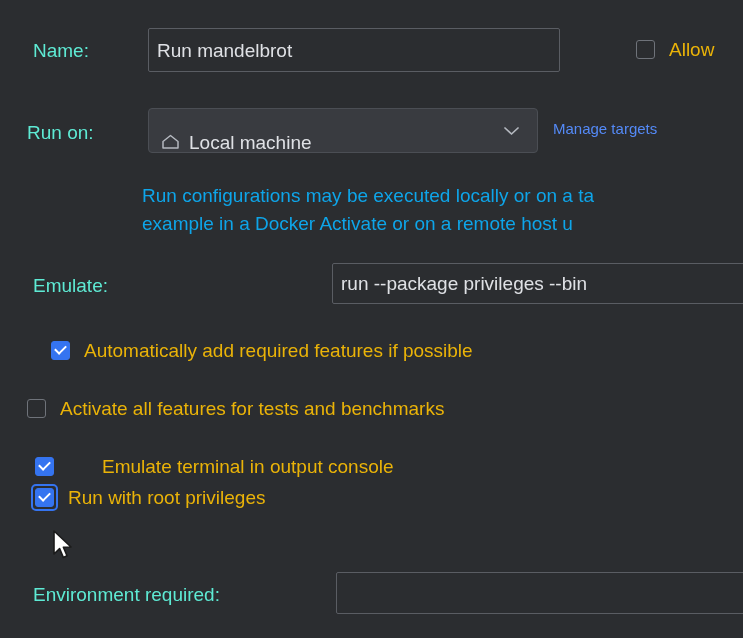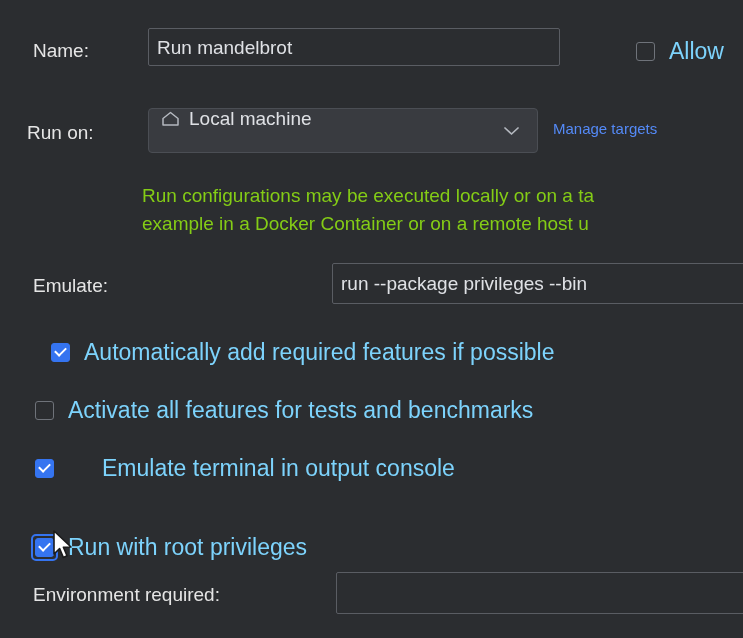--- a/index.html
+++ b/index.html
@@ -20,21 +20,21 @@
   .root {
     position: absolute;
     inset: 0;
     background: #2b2d30;
   }
 
   
   .label {
     position: absolute;
     font-size: 19px;
-    color: #e5e5e5;
+    color: #5eead4;
     white-space: nowrap;
     line-height: 1;
   }
 
   
   .textfield {
     position: absolute;
     background: #2b2d30;
     border: 1px solid #5a5d63;
     border-radius: 2px;
@@ -52,21 +52,21 @@
   }
 
   
   .combobox {
     position: absolute;
     background: #393b40;
     border: 1px solid #4b4e54;
     border-radius: 4px;
     box-sizing: border-box;
     display: flex;
-    align-items: flex-start;
+    align-items: flex-end;
     overflow: hidden;
   }
   .combobox .cb-icon {
     margin-left: 11px;
     margin-right: 8px;
     display: flex;
     align-items: center;
   }
   .combobox .cb-text {
     font-size: 19px;
@@ -122,31 +122,31 @@
     left: -5px;
     top: -5px;
     right: -5px;
     bottom: -5px;
     border: 2px solid #3574f0;
     border-radius: 5px;
     box-sizing: border-box;
     pointer-events: none;
   }
   .cbrow .cb-label {
-    font-size: 23px;
-    color: #7dd3fc;
+    font-size: 19px;
+    color: #eab308;
     margin-left: 14px;
     line-height: 1;
   }
 
   
   .desc {
     position: absolute;
     font-size: 19px;
-    color: #84cc16;
+    color: #0ea5e9;
     line-height: 28px;
     white-space: nowrap;
   }
 
   
   .link {
     position: absolute;
     font-size: 15px;
     color: #548af7;
     white-space: nowrap;
@@ -160,21 +160,21 @@
     pointer-events: none;
   }
 </style>
 </head>
 <body>
 
 <div class="root">
 
   <div class="label" style="left:33px; top:41px;">Name:</div>
 
-  <div class="textfield" style="left:148px; top:28px; width:412px; height:38px;">
+  <div class="textfield" style="left:148px; top:28px; width:412px; height:44px;">
     <span class="value">Run mandelbrot</span>
   </div>
 
   <div class="cbrow" style="left:636px; top:40px;">
     <span class="box off"></span>
     <span class="cb-label">Allow</span>
   </div>
 
   <div class="label" style="left:27px; top:123px;">Run on:</div>
 
@@ -188,48 +188,48 @@
     <span class="cb-arrow">
       <svg width="17" height="11" viewBox="0 0 17 11">
         <path d="M2 2.5 L8.5 8.5 L15 2.5" fill="none" stroke="#b4b8bf" stroke-width="1.7" stroke-linecap="round" stroke-linejoin="round"></path>
       </svg>
     </span>
   </div>
 
   <div class="link" style="left:553px; top:121px;">Manage targets</div>
 
   <div class="desc" style="left:142px; top:182px;">Run configurations may be executed locally or on a ta</div>
-  <div class="desc" style="left:142px; top:210px;">example in a Docker Container or on a remote host u</div>
+  <div class="desc" style="left:142px; top:210px;">example in a Docker Activate or on a remote host u</div>
 
   <div class="label" style="left:33px; top:276px;">Emulate:</div>
 
   <div class="textfield" style="left:332px; top:263px; width:420px; height:41px;">
     <span class="value">run --package privileges --bin</span>
   </div>
 
   <div class="cbrow" style="left:35px; top:341px;padding-left:16px;">
     <span class="box on">
       <span class="tick"></span>
     </span>
     <span class="cb-label">Automatically add required features if possible</span>
   </div>
 
-  <div class="cbrow" style="left:35px; top:399px;">
+  <div class="cbrow" style="left:27px; top:399px;">
     <span class="box off"></span>
     <span class="cb-label">Activate all features for tests and benchmarks</span>
   </div>
 
   <div class="cbrow" style="left:35px; top:457px;gap:34px;">
     <span class="box on">
       <span class="tick"></span>
     </span>
     <span class="cb-label">Emulate terminal in output console</span>
   </div>
 
-  <div class="cbrow" style="left:35px; top:536px;">
+  <div class="cbrow" style="left:35px; top:488px;">
     <span class="box on">
       <span class="tick"></span>
       <span class="focusring"></span>
     </span>
     <span class="cb-label">Run with root privileges</span>
   </div>
 
   <div class="label" style="left:33px; top:585px;">Environment required:</div>
 
   <div class="textfield" style="left:336px; top:572px; width:416px; height:42px;">

